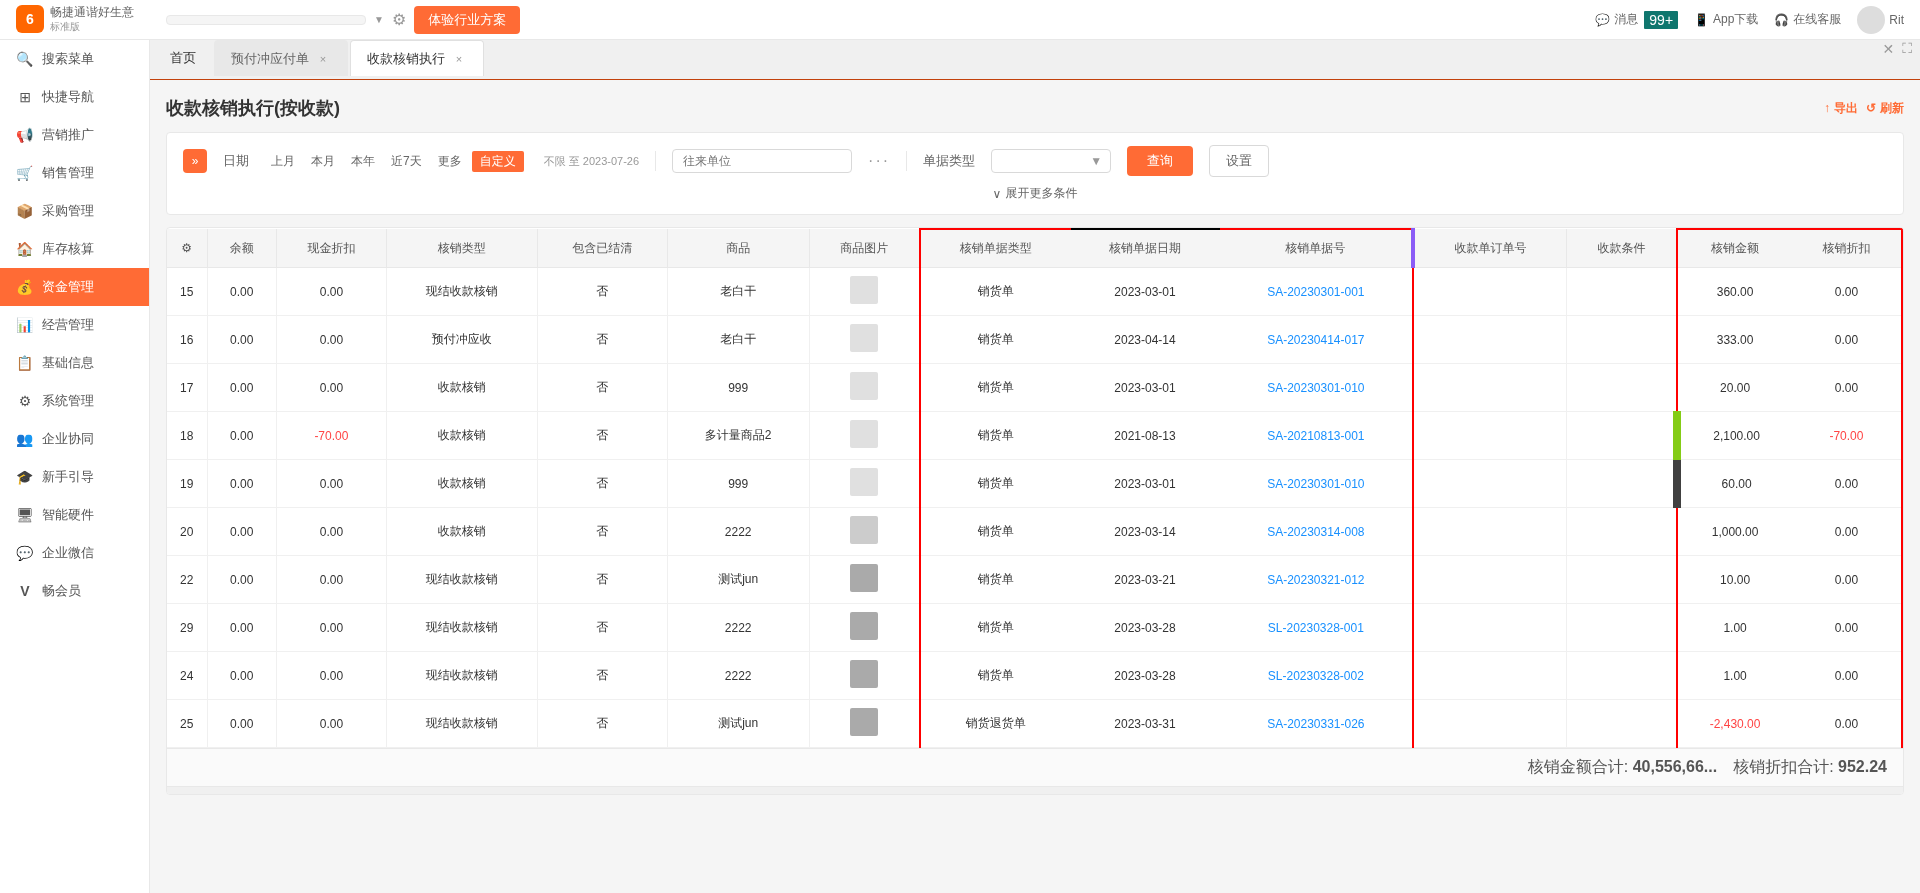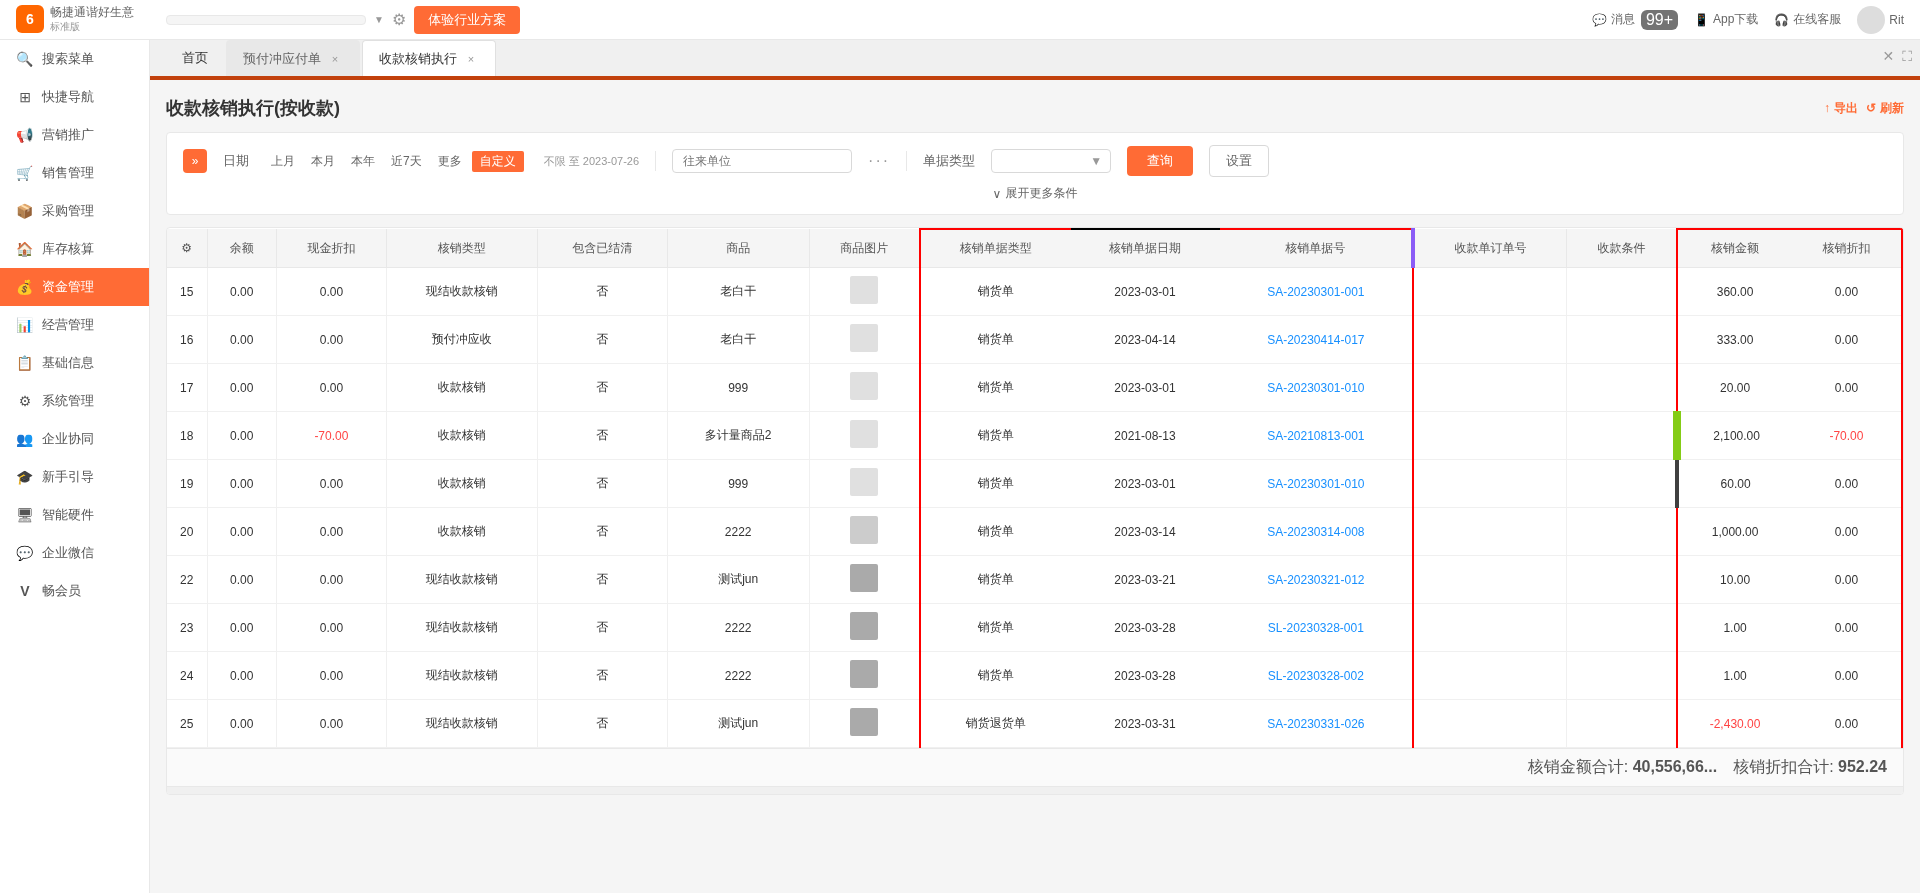--- a/index.html
+++ b/index.html
@@ -11,34 +11,34 @@
     .logo-icon { width: 28px; height: 28px; background: #f60; border-radius: 6px; display: flex; align-items: center; justify-content: center; color: #fff; font-weight: bold; font-size: 14px; }
     .logo-text { font-size: 12px; color: #666; line-height: 1.2; }
     .logo-badge { font-size: 10px; color: #999; }
     .top-bar-search { flex: 1; display: flex; align-items: center; gap: 8px; }
     .search-box { background: #f5f5f5; border: 1px solid #e8e8e8; border-radius: 4px; padding: 4px 10px; width: 200px; color: #999; font-size: 12px; }
     .dropdown-arrow { color: #999; font-size: 10px; }
     .gear-btn { color: #999; cursor: pointer; font-size: 16px; }
     .orange-btn { background: #ff6b35; color: #fff; border: none; border-radius: 4px; padding: 5px 14px; cursor: pointer; font-size: 13px; }
     .top-bar-right { display: flex; align-items: center; gap: 16px; margin-left: auto; }
     .top-bar-item { display: flex; align-items: center; gap: 4px; color: #666; font-size: 12px; cursor: pointer; }
-    .badge { background: #737373; color: #fff; border-radius: 6px; padding: 1px 5px; font-size: 16px; margin-left: 2px; }
+    .badge { background: #0f766e; color: #fff; border-radius: 1px; padding: 1px 5px; font-size: 14px; margin-left: 2px; }
     .user-avatar { width: 28px; height: 28px; background: #ddd; border-radius: 50%; }
 
     
     .sidebar { position: absolute; left: 0; top: 40px; width: 150px; height: 853px; background: #fff; border-right: 1px solid #e8e8e8; }
     .sidebar-item { display: flex; align-items: center; gap: 8px; padding: 10px 16px; cursor: pointer; color: #555; font-size: 13px; }
     .sidebar-item.active { background: #ff6b35; color: #fff; border-radius: 0; }
     .sidebar-icon { width: 18px; height: 18px; display: flex; align-items: center; justify-content: center; font-size: 14px; flex-shrink: 0; }
 
     
     .main { position: absolute; left: 150px; top: 40px; right: 0; height: 853px; display: flex; flex-direction: column; }
 
     
-    .tab-bar { height: 40px; background: #f0f0f0; display: flex; align-items: center; border-bottom: 4px solid #c2410c; padding-left: 16px; }
+    .tab-bar { height: 40px; background: #f0f0f0; display: flex; align-items: flex-start; border-bottom: 1px solid #c2410c; padding-left: 4px; }
     .tab { height: 36px; padding: 0 16px; display: flex; align-items: center; gap: 6px; cursor: pointer; font-size: 13px; border-top-left-radius: 4px; border-top-right-radius: 4px; border: 1px solid transparent; border-bottom: none; color: #666; background: #e8e8e8; margin-right: 2px; }
     .tab.active { background: #fff; border-color: #e0e0e0; color: #333; font-weight: 500; }
     .tab-home { color: #333; background: transparent; border: none; }
     .tab-close { font-size: 11px; color: #999; width: 16px; height: 16px; display: flex; align-items: center; justify-content: center; border-radius: 50%; }
     .tab-bar-right { margin-left: auto; display: flex; align-items: center; gap: 8px; padding-right: 8px; padding-bottom: 4px; }
     .tab-bar-icon { color: #999; font-size: 14px; cursor: pointer; }
 
     
     .content { flex: 1; background: #f5f5f5; padding: 16px; overflow: hidden; }
     .page-title { font-size: 18px; font-weight: 600; color: #333; margin-bottom: 12px; display: flex; align-items: center; justify-content: space-between; }
@@ -350,21 +350,21 @@
     <td style="">0.00</td>
     <td>收款核销</td>
     <td>否</td>
     <td>999</td>
     <td><div style="width:28px;height:28px;background:#e0e0e0;border-radius:2px;display:inline-block;"></div></td>
     <td style="border-left:2px solid red;border-right:none;">销货单</td>
     <td style="border-left:none;border-right:none;">2023-03-01</td>
     <td style="border-right:2px solid red;border-left:none;"><a class="link-text">SA-20230301-010</a></td>
     <td></td>
     <td></td>
-    <td style="border-left:4px solid #404040;border-right:none;">60.00</td>
+    <td style="border-left:8px solid #404040;border-right:none;">60.00</td>
     <td style="border-right:2px solid red;border-left:none;">0.00</td>
   </tr>
               <tr>
     <td>20</td>
     <td>0.00</td>
     <td style="">0.00</td>
     <td>收款核销</td>
     <td>否</td>
     <td>2222</td>
     <td><div style="width:28px;height:28px;background:#ccc;border-radius:2px;display:inline-block;"></div></td>
@@ -386,21 +386,21 @@
     <td><div style="width:28px;height:28px;background:#aaa;border-radius:2px;display:inline-block;"></div></td>
     <td style="border-left:2px solid red;border-right:none;">销货单</td>
     <td style="border-left:none;border-right:none;">2023-03-21</td>
     <td style="border-right:2px solid red;border-left:none;"><a class="link-text">SA-20230321-012</a></td>
     <td></td>
     <td></td>
     <td style="border-left:2px solid red;border-right:none;">10.00</td>
     <td style="border-right:2px solid red;border-left:none;">0.00</td>
   </tr>
               <tr>
-    <td>23</td>
+    <td>29</td>
     <td>0.00</td>
     <td style="">0.00</td>
     <td>现结收款核销</td>
     <td>否</td>
     <td>2222</td>
     <td><div style="width:28px;height:28px;background:#aaa;border-radius:2px;display:inline-block;"></div></td>
     <td style="border-left:2px solid red;border-right:none;">销货单</td>
     <td style="border-left:none;border-right:none;">2023-03-28</td>
     <td style="border-right:2px solid red;border-left:none;"><a class="link-text">SL-20230328-001</a></td>
     <td></td>

